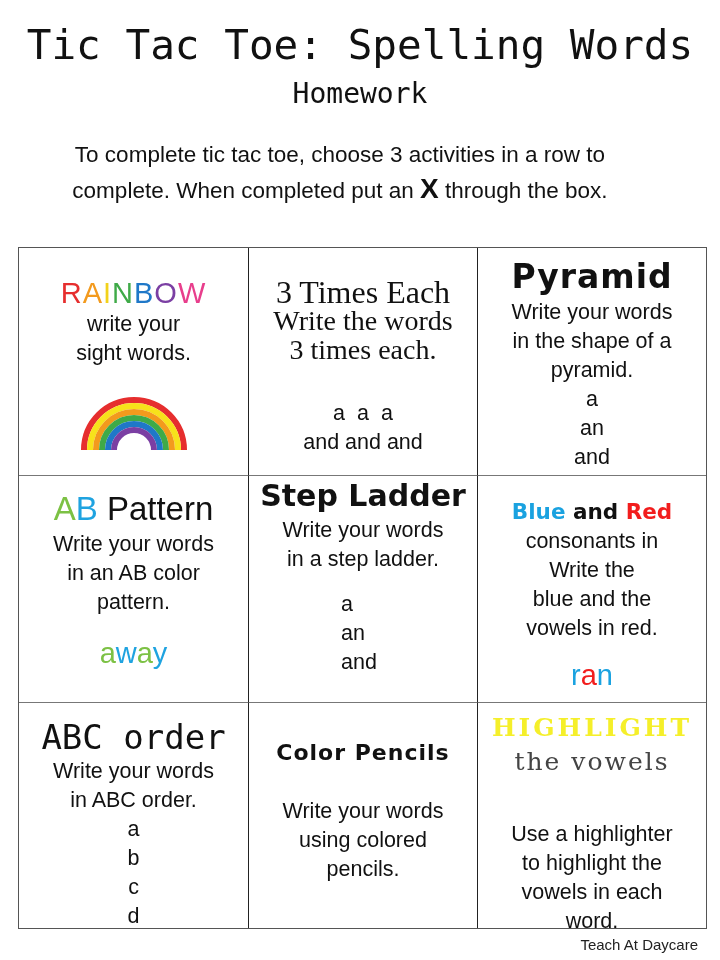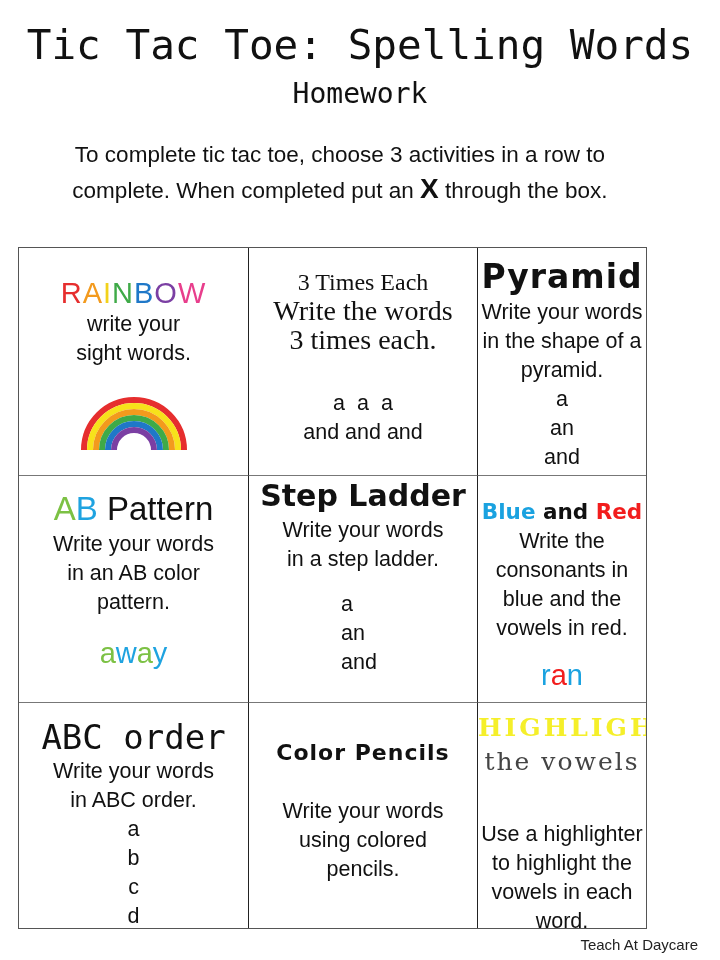--- a/index.html
+++ b/index.html
@@ -1,27 +1,27 @@
 <!DOCTYPE html>
 <html><head>
 <meta charset="utf-8">
 <style>
   html, body { margin: 0; padding: 0; background: #ffffff; }
   body { width: 720px; height: 960px; position: relative; overflow: hidden; color: #111; font-family: "Liberation Sans", "DejaVu Sans", sans-serif; }
   .title { position: absolute; left: 0; top: 20px; width: 720px; text-align: center; font-family: "DejaVu Sans Mono", "Liberation Mono", monospace; font-size: 41px; line-height: 50px; letter-spacing: 0px; color: #111; }
   .subtitle { position: absolute; left: 0; top: 77px; width: 720px; text-align: center; font-family: "DejaVu Sans Mono", "Liberation Mono", monospace; font-size: 28px; line-height: 34px; color: #111; }
   .instructions { position: absolute; left: 0; top: 138px; width: 680px; text-align: center; font-size: 22.5px; line-height: 34px; color: #111; }
   .instructions .x-mark { font-weight: bold; font-size: 28px; }
-  .grid { position: absolute; left: 18px; top: 247px; width: 629px; height: 682px; border: 1.5px solid #555; box-sizing: border-box; display: grid; grid-template-columns: 230px 229px 1fr; grid-template-rows: 228px 227px 1fr; }
+  .grid { position: absolute; left: 18px; top: 247px; width: 689px; height: 682px; border: 1.5px solid #555; box-sizing: border-box; display: grid; grid-template-columns: 230px 229px 1fr; grid-template-rows: 228px 227px 1fr; }
   .cell { border-right: 1.5px solid #222; border-bottom: 1.5px solid #777; box-sizing: border-box; text-align: center; position: relative; overflow: hidden; }
   .cell.c3 { border-right: none; }
   .cell.r3 { border-bottom: none; }
   .body-text { font-size: 21.5px; line-height: 29px; color: #111; }
   .rainbow-title { margin-top: 28px; font-size: 29px; line-height: 34px; letter-spacing: 1px; }
-  .times-title { margin-top: 20px; font-family: "Liberation Serif", serif; font-size: 24px; line-height: 28px; }
+  .times-title { margin-top: 30px; font-family: "Liberation Serif", serif; font-size: 32px; line-height: 28px; }
   .times-body { font-family: Liberation Serif, serif; font-size: 28px; line-height: 29px; }
   .pyramid-title { margin-top: 8px; font-family: "DejaVu Sans", sans-serif; font-weight: bold; font-size: 33px; line-height: 42px; letter-spacing: 1px; }
   .ab-title { margin-top: 12px; font-size: 33px; line-height: 42px; }
   .step-title { font-family: "DejaVu Sans", sans-serif; font-weight: bold; font-size: 30px; line-height: 40px; color: #111; }
   .br-title { margin-top: 21px; font-family: "DejaVu Sans", sans-serif; font-weight: bold; font-size: 21.5px; line-height: 30px; }
   .abc-title { margin-top: 14px; font-family: "DejaVu Sans Mono", "Liberation Mono", monospace; font-size: 34px; line-height: 40px; }
   .cp-title { margin-top: 36px; font-family: "DejaVu Sans", sans-serif; font-weight: bold; font-size: 22px; line-height: 28px; letter-spacing: 1px; }
   .hl-title { margin-top: 9px; font-family: "DejaVu Serif", "Liberation Serif", serif; font-weight: bold; font-size: 25px; line-height: 32px; letter-spacing: 3px; }
   .hl-sub { font-family: "DejaVu Serif", "Liberation Serif", serif; font-weight: normal; font-size: 25px; line-height: 36px; letter-spacing: 2px; color: #444; }
   .example { font-size: 29px; line-height: 36px; }
@@ -89,22 +89,22 @@
     <div class="body-text">Write your words</div>
     <div class="body-text">in a step ladder.</div>
     <div style="height:16px"></div>
     <div class="body-text" style="text-align:left;padding-left:92px">a</div>
     <div class="body-text" style="text-align:left;padding-left:92px">an</div>
     <div class="body-text" style="text-align:left;padding-left:92px">and</div>
   </div>
 
   <div class="cell c3 r2">
     <div class="br-title"><span style="color:#1aa2e0">Blue</span><span style="white-space:pre;color:#111"> and </span><span style="color:#f21d1d">Red</span></div>
+    <div class="body-text">consonants in</div>
     <div class="body-text">Write the</div>
-    <div class="body-text">consonants in</div>
     <div class="body-text">blue and the</div>
     <div class="body-text">vowels in red.</div>
     <div class="example" style="margin-top:14px"><span style="color:#1aa2e0">r</span><span style="color:#f21d1d">a</span><span style="color:#1aa2e0">n</span></div>
   </div>
 
   <div class="cell c1 r3">
     <div class="abc-title">ABC order</div>
     <div class="body-text">Write your words</div>
     <div class="body-text">in ABC order.</div>
     <div class="body-text">a</div>

